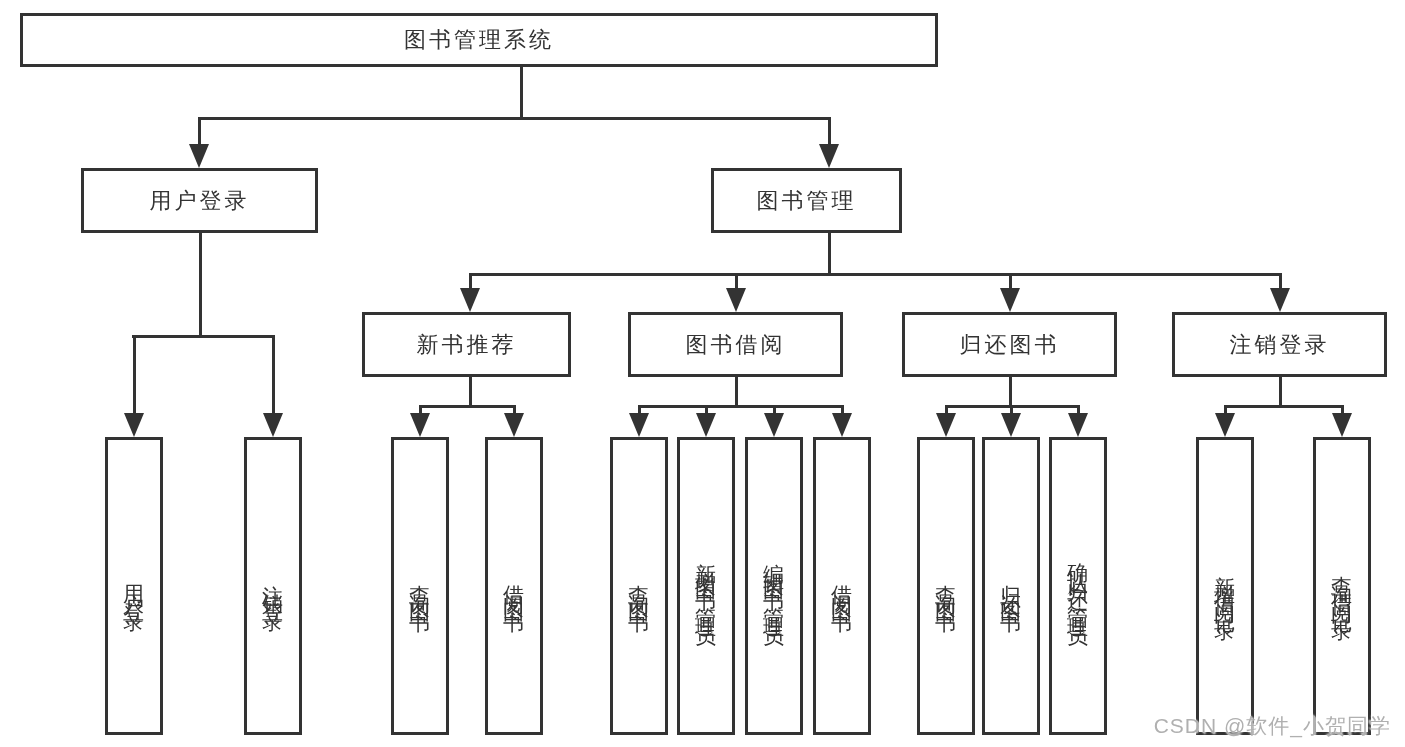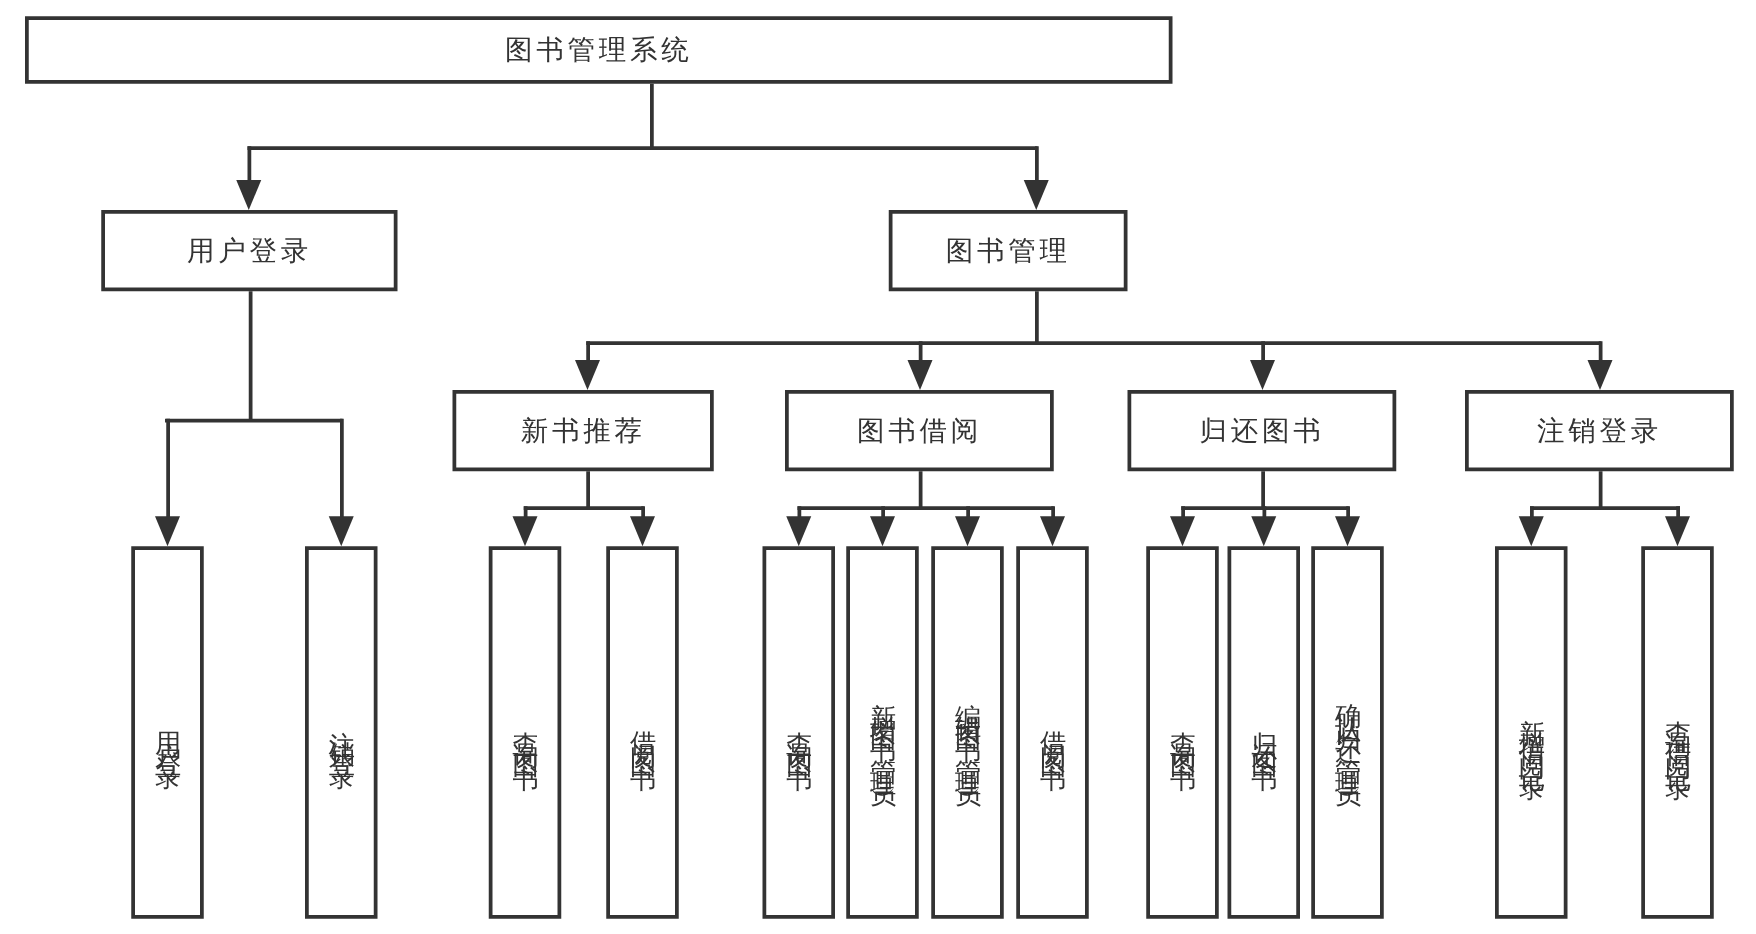--- a/index.html
+++ b/index.html
@@ -187,14 +187,15 @@
     <span class="vtext">确认归还（管理员）</span>
   </div>
 
   <div class="vbox" style="left:1196px;top:437px;width:58px;height:298px">
     <span class="vtext">新增借阅记录</span>
   </div>
   <div class="vbox" style="left:1313px;top:437px;width:58px;height:298px">
     <span class="vtext">查询借阅记录</span>
   </div>
 
+  <div class="watermark">CSDN @软件_小贺同学</div>
 
 </div>
 
 </body></html>

